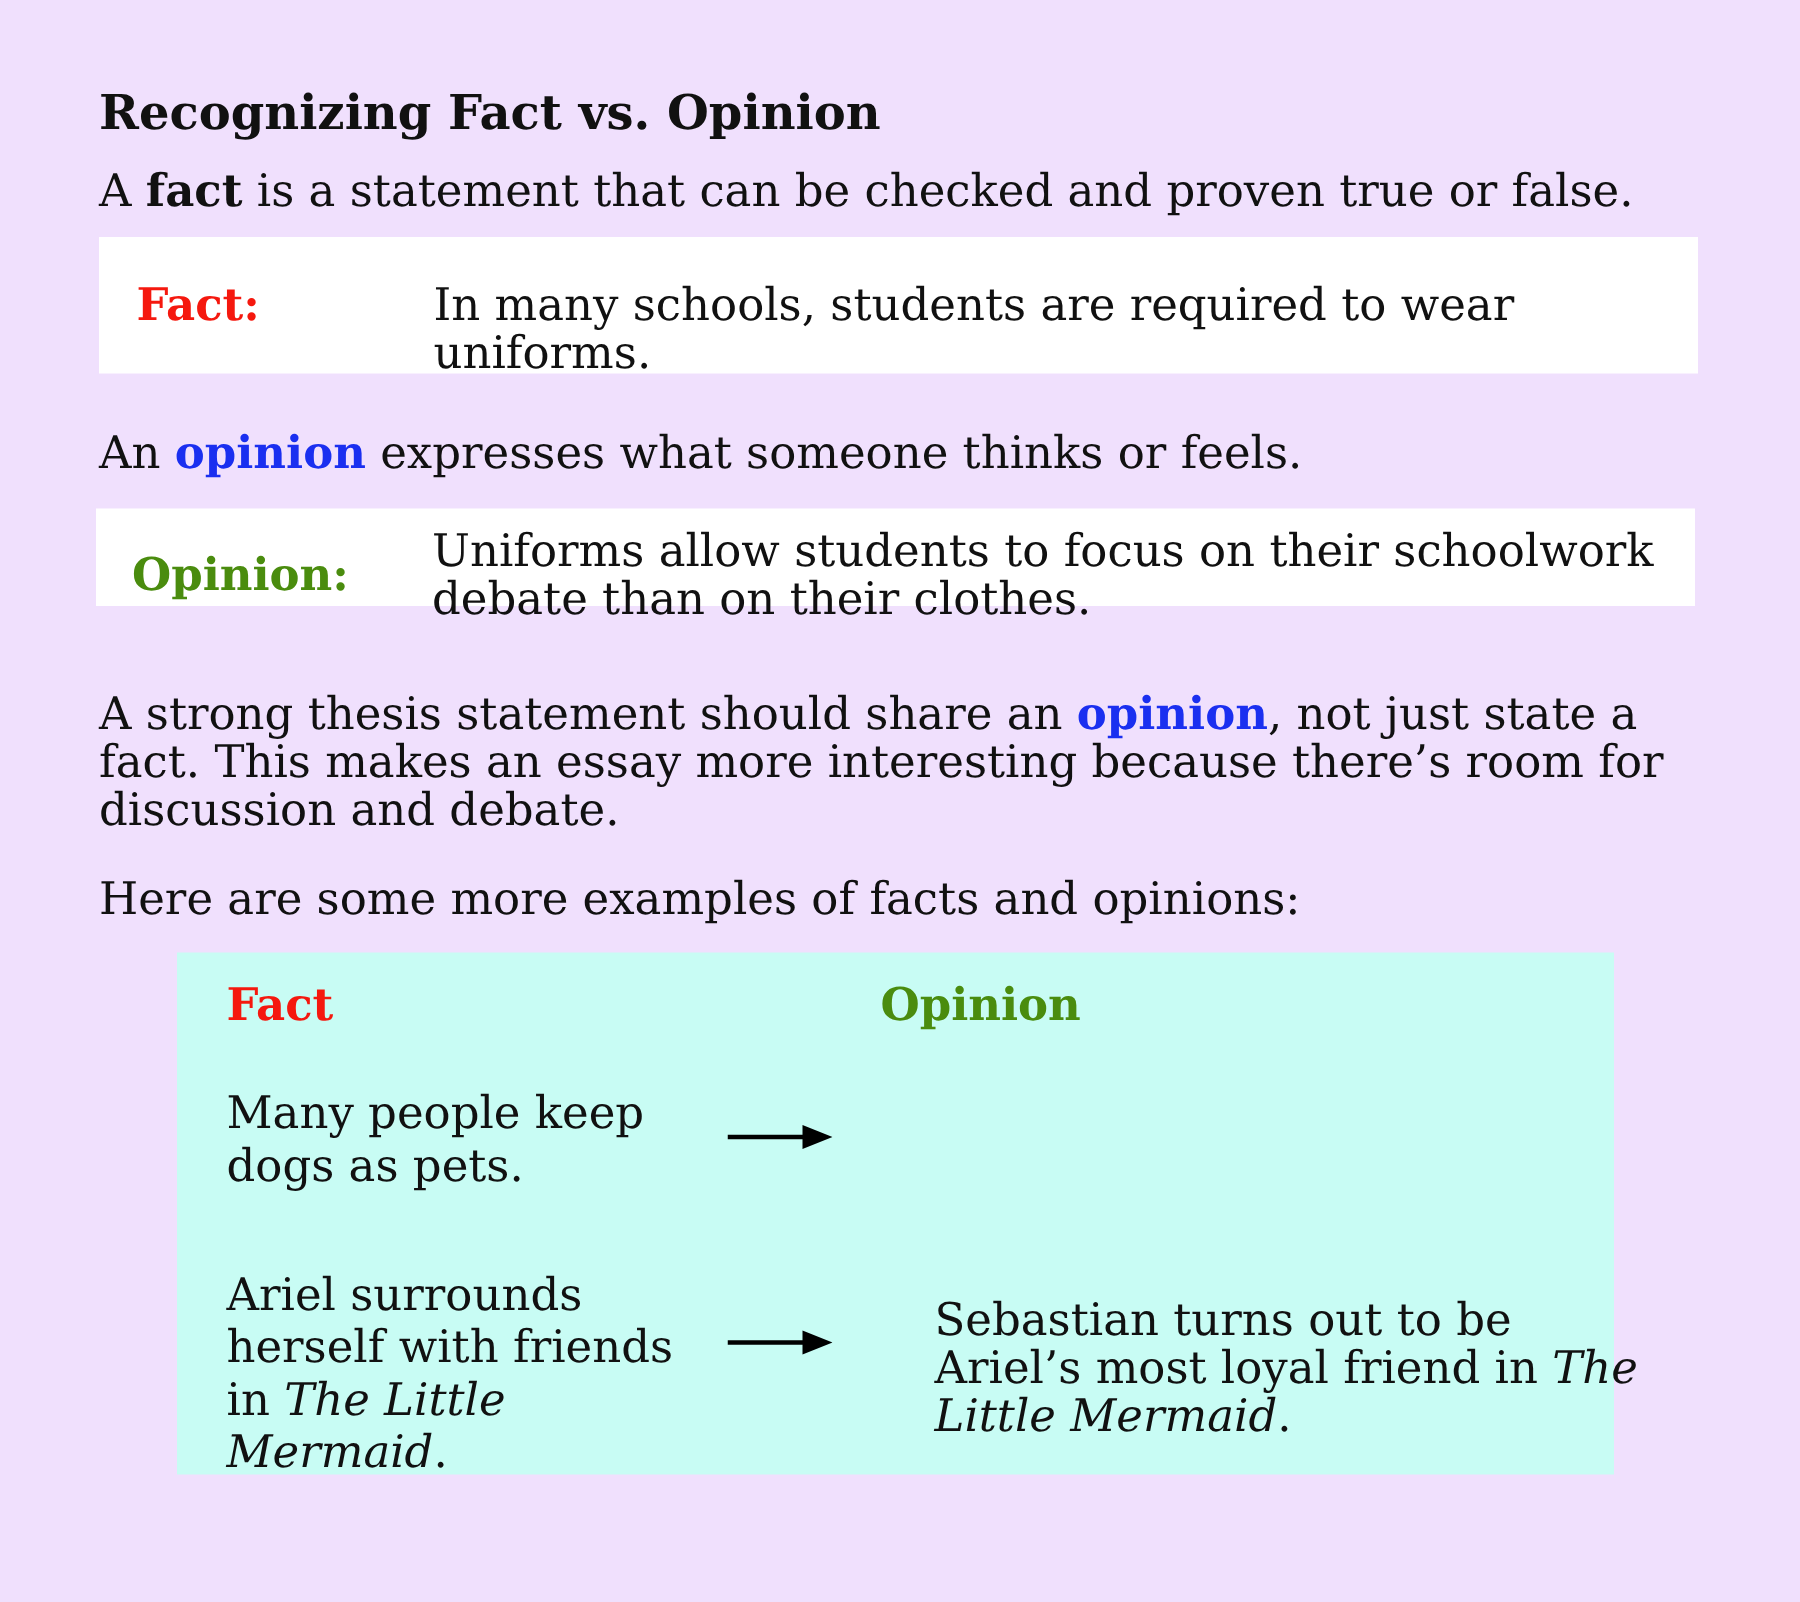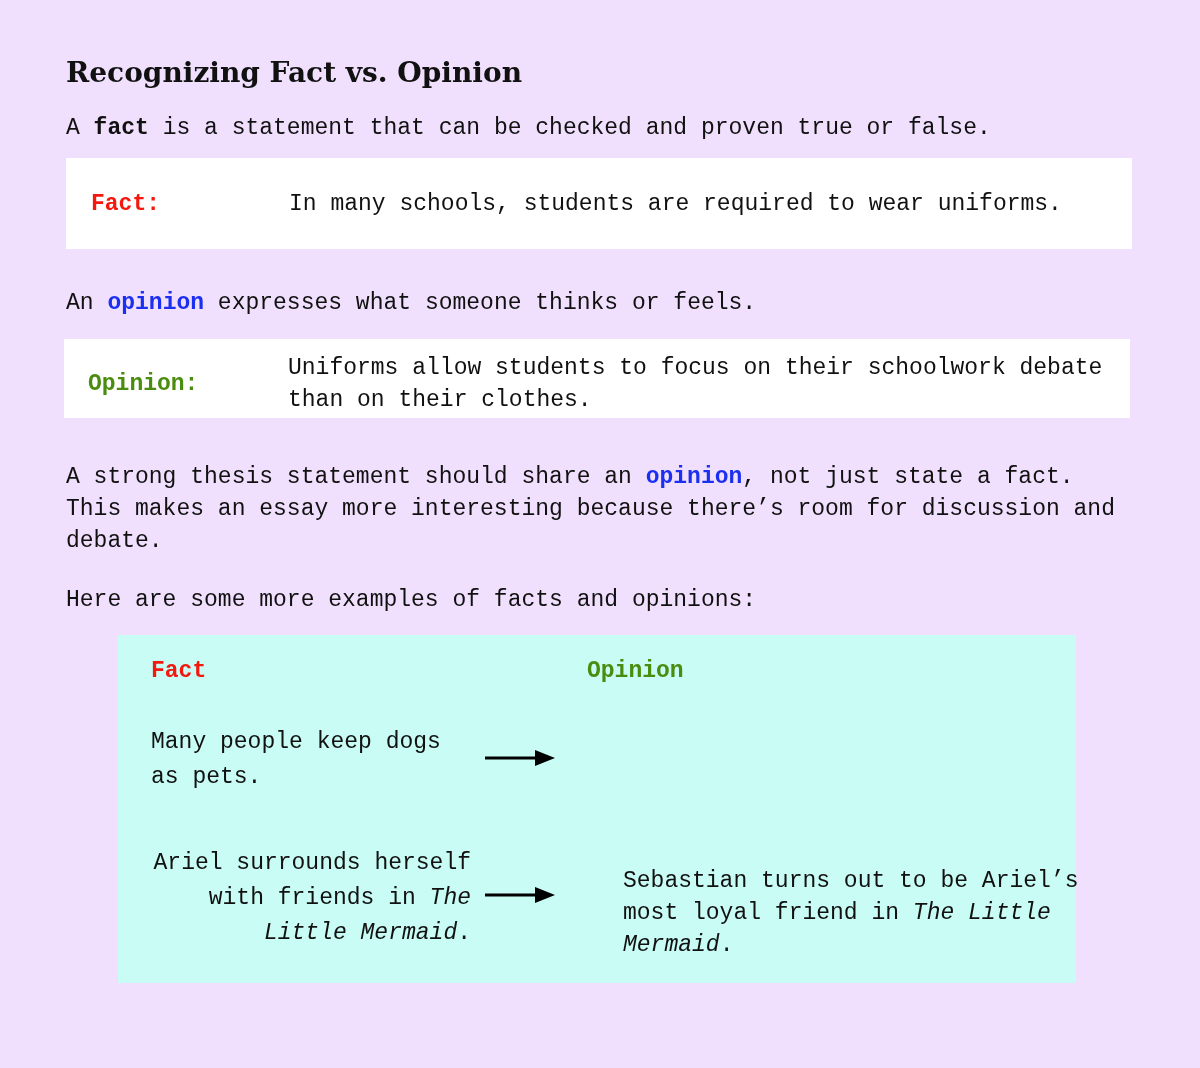--- a/index.html
+++ b/index.html
@@ -1,19 +1,19 @@
 <!DOCTYPE html>
 <html><head>
 <meta charset="utf-8">
 <style>
   html, body { margin:0; padding:0; }
   body { width:1200px; height:1068px; background:#f0e0fd; font-family:"DejaVu Serif", serif; color:#111; position:relative; overflow:hidden; }
   .abs { position:absolute; }
-  .title { left:66px; top:56px; font-size:28px; font-weight:bold; }
-  .p { font-size:23px; line-height:32px;font-family:Liberation Mono, monospace; }
+  .title { left:66px; top:56px; font-size:32px; font-weight:bold; }
+  .p { font-size:30px; line-height:32px; }
   .box-y { background:#ffffff; }
   .red { color:#f5180e; font-weight:bold; }
   .green { color:#4a8c0e; font-weight:bold; }
   .blue { color:#1a2ff0; font-weight:bold; }
   .teal { background:#c8fcf4; left:118px; top:635px; width:958px; height:348px; }
   .arrow { width:70px; height:20px; }
 </style>
 </head>
 <body>
 
@@ -21,38 +21,38 @@
 
 <div class="abs p" style="left:66px;top:112px;"><span>A </span><b>fact</b><span> is a statement that can be checked and proven true or false.</span></div>
 
 <div class="abs box-y" style="left:66px;top:158px;width:1066px;height:91px;">
   <div class="abs p red" style="left:25px;top:30px;">Fact:</div>
   <div class="abs p" style="left:223px;top:30px;">In many schools, students are required to wear uniforms.</div>
 </div>
 
 <div class="abs p" style="left:66px;top:287px;text-align:center;"><span>An </span><span class="blue">opinion</span><span> expresses what someone thinks or feels.</span></div>
 
-<div class="abs box-y" style="left:64px;top:339px;width:1066px;height:79px;">
+<div class="abs box-y" style="left:64px;top:339px;width:1066px;height:65px;">
   <div class="abs p green" style="left:24px;top:29px;">Opinion:</div>
   <div class="abs p" style="left:224px;top:13px;width:830px;">Uniforms allow students to focus on their schoolwork debate than on their clothes.</div>
 </div>
 
 <div class="abs p" style="left:66px;top:461px;width:1070px;"><span>A strong thesis statement should share an </span><span class="blue">opinion</span><span>, not just state a fact. This makes an essay more interesting because there’s room for discussion and debate.</span></div>
 
 <div class="abs p" style="left:66px;top:584px;">Here are some more examples of facts and opinions:</div>
 
 <div class="abs teal">
   <div class="abs p red" style="left:33px;top:20px;">Fact</div>
   <div class="abs p green" style="left:469px;top:20px;">Opinion</div>
 
   <div class="abs p" style="left:33px;top:90px;width:320px;line-height:35px;">Many people keep dogs as pets.</div>
   <svg class="abs arrow" style="left:367px;top:113px;" viewBox="0 0 70 20">
       <line x1="0" y1="10" x2="52" y2="10" stroke="#000" stroke-width="3"></line>
       <polygon points="50,2 70,10 50,18" fill="#000"></polygon>
     </svg>
 
-  <div class="abs p" style="left:33px;top:211px;width:320px;line-height:35px;text-align:right;"><span>Ariel surrounds herself with friends in </span><i>The Little Mermaid</i><span>.</span></div>
+  <div class="abs p" style="left:33px;top:211px;width:320px;line-height:35px;"><span>Ariel surrounds herself with friends in </span><i>The Little Mermaid</i><span>.</span></div>
   <svg class="abs arrow" style="left:367px;top:250px;" viewBox="0 0 70 20">
       <line x1="0" y1="10" x2="52" y2="10" stroke="#000" stroke-width="3"></line>
       <polygon points="50,2 70,10 50,18" fill="#000"></polygon>
     </svg>
   <div class="abs p" style="left:469px;top:230px;width:470px;margin-left:36px;"><span>Sebastian turns out to be Ariel’s most loyal friend in </span><i>The Little Mermaid</i><span>.</span></div>
 </div>
 
 </body></html>

